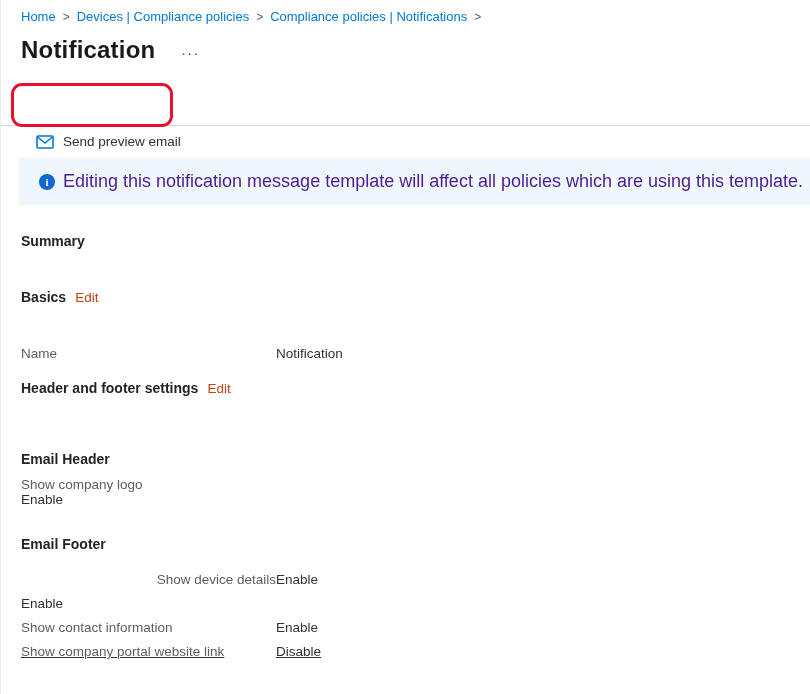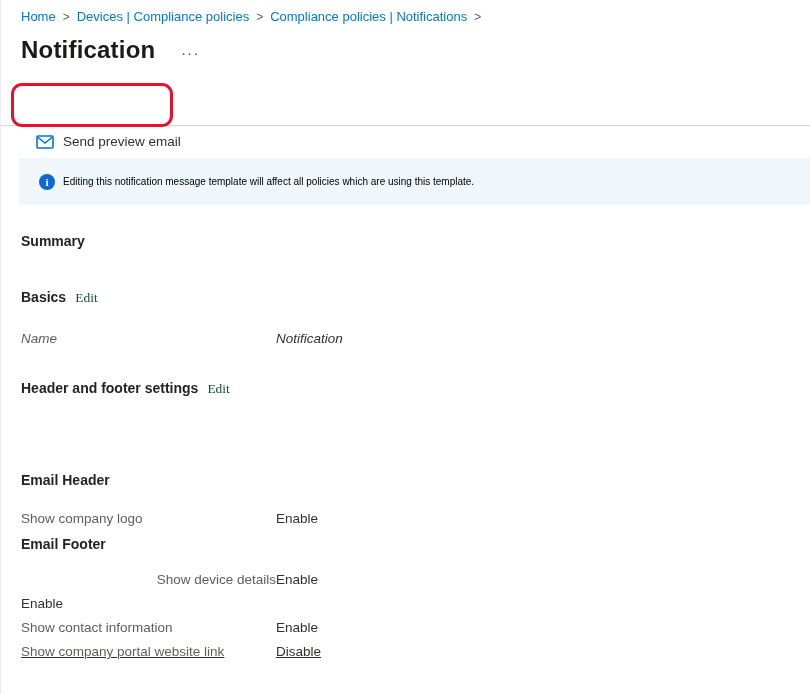--- a/index.html
+++ b/index.html
@@ -28,26 +28,26 @@
   
   .annotation-box { position:absolute; top:83px; left:10px; width:162px; height:44px;
                     border:3px solid #e8112d; border-radius:11px; z-index:5; pointer-events:none; }
 
   
   .info-banner { position:absolute; top:158px; left:18px; width:792px; height:47px;
                  background:#eff6fc; display:flex; align-items:center; padding-left:20px; }
   .info-icon { width:16px; height:16px; border-radius:50%; background:#1268d2; color:#ffffff;
                font-size:11px; font-weight:700; font-family:"Liberation Serif",serif;
                display:flex; align-items:center; justify-content:center; flex:0 0 16px; }
-  .info-text { margin-left:8px; font-size:10px; color:#000000; }
+  .info-text { margin-left:8px; font-size:18px; color:#4c1d95; }
 
   
   .section-heading { position:absolute; left:20px; font-size:14px; font-weight:700; color:#252423; }
   .heading-flex { display:flex; align-items:baseline; gap:9px; }
-  .edit-link { font-size:13.5px; font-weight:400; color:#14532d; text-decoration:none; cursor:pointer;font-family:Liberation Serif, serif; }
+  .edit-link { font-size:13.5px; font-weight:400; color:#c2410c; text-decoration:none; cursor:pointer; }
 
   .kv-row { position:absolute; left:20px; display:flex; font-size:13.5px; }
   .kv-label { width:255px; color:#605e5c; }
   .kv-value { color:#323130; }
 </style>
 </head>
 <body>
 
 <div class="page">
 
@@ -78,32 +78,32 @@
     <span class="info-icon">i</span>
     <span class="info-text">Editing this notification message template will affect all policies which are using this template.</span>
   </div>
 
   <h2 class="section-heading" style="top:233px;">Summary</h2>
 
   <div class="section-heading heading-flex" style="top:289px;">
     <span>Basics</span>
     <a class="edit-link">Edit</a>
   </div>
-  <div class="kv-row" style="top:331px;font-style:italic;">
+  <div class="kv-row" style="top:346px;">
     <span class="kv-label">Name</span>
     <span class="kv-value">Notification</span>
   </div>
 
   <div class="section-heading heading-flex" style="top:380px;">
     <span>Header and footer settings</span>
     <a class="edit-link">Edit</a>
   </div>
 
-  <h2 class="section-heading" style="top:472px;">Email Header</h2>
-  <div class="kv-row" style="top:511px;">
+  <h2 class="section-heading" style="top:451px;">Email Header</h2>
+  <div class="kv-row" style="top:477px;flex-direction:column;">
     <span class="kv-label">Show company logo</span>
     <span class="kv-value">Enable</span>
   </div>
 
   <h2 class="section-heading" style="top:536px;">Email Footer</h2>
   <div class="kv-row" style="top:572px;text-align:right;">
     <span class="kv-label">Show device details</span>
     <span class="kv-value">Enable</span>
   </div>
   <div class="kv-row" style="top:596px;">

